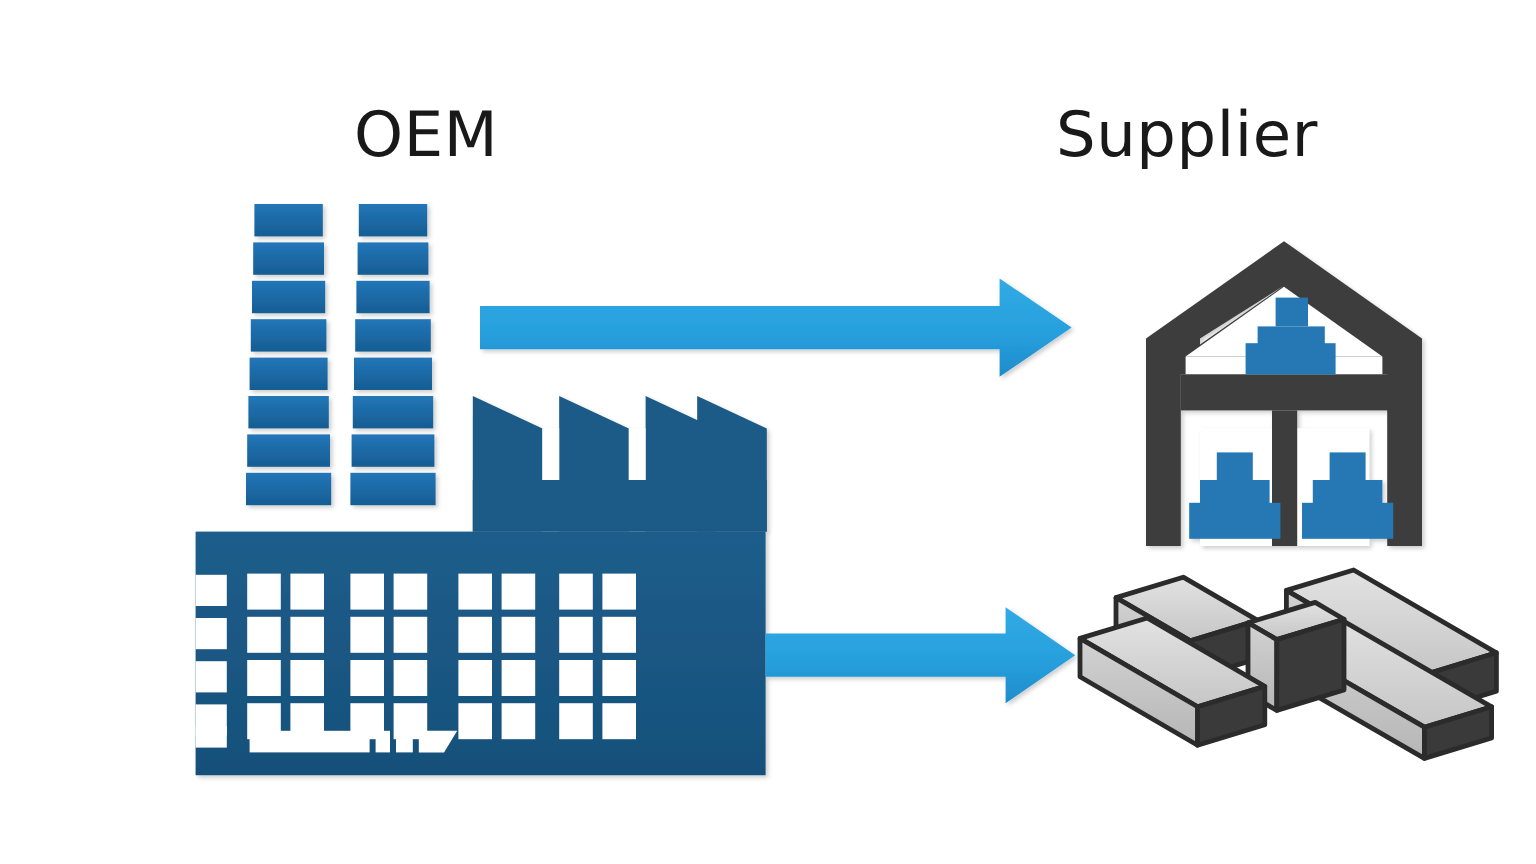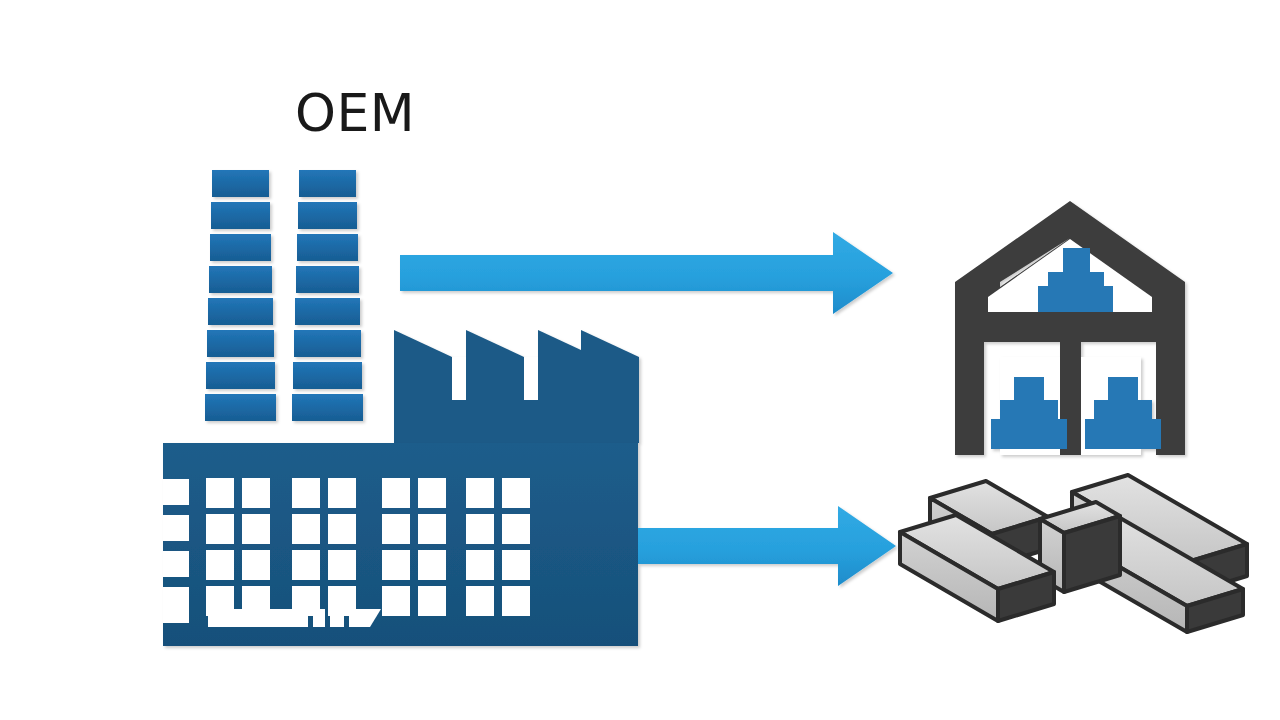--- a/index.html
+++ b/index.html
@@ -49,20 +49,21 @@
     overflow: visible;
   }
 </style>
 </head>
 <body>
 
 <div id="canvas">
 
   <div class="label" id="label-oem">OEM</div>
 
+  <div class="label" id="label-supplier">Supplier</div>
 
   <svg class="art" viewBox="0 0 1280 720" xmlns="http://www.w3.org/2000/svg">
 
     <defs>
       <linearGradient id="gradChimney" x1="0" y1="0" x2="0" y2="1">
         <stop offset="0" stop-color="#2276B8"></stop>
         <stop offset="1" stop-color="#175D93"></stop>
       </linearGradient>
       <linearGradient id="gradArrow" x1="0" y1="0" x2="0" y2="1">
         <stop offset="0" stop-color="#31AAE4"></stop>

